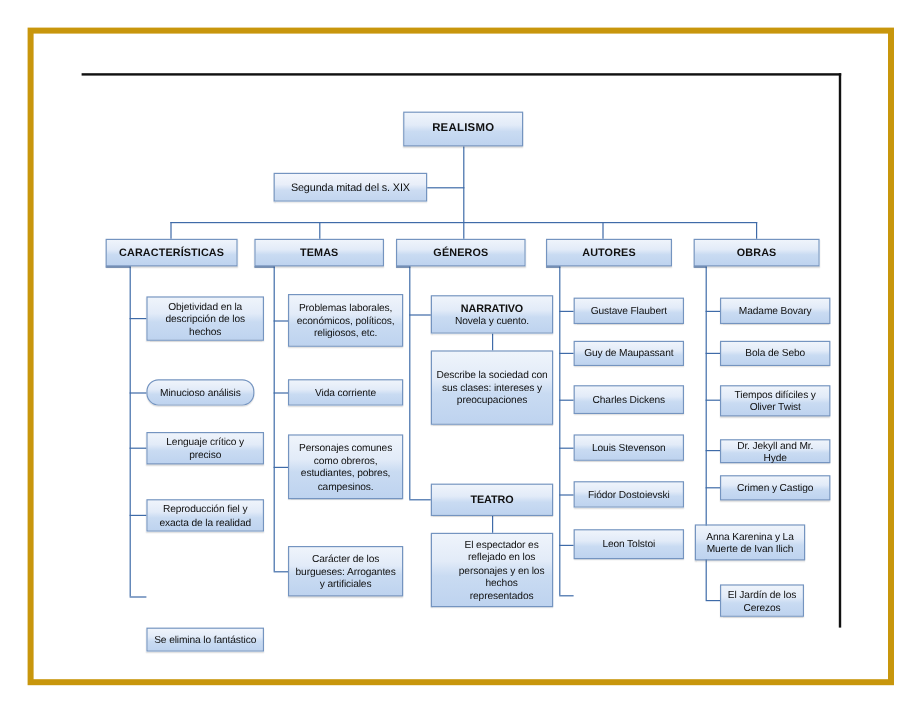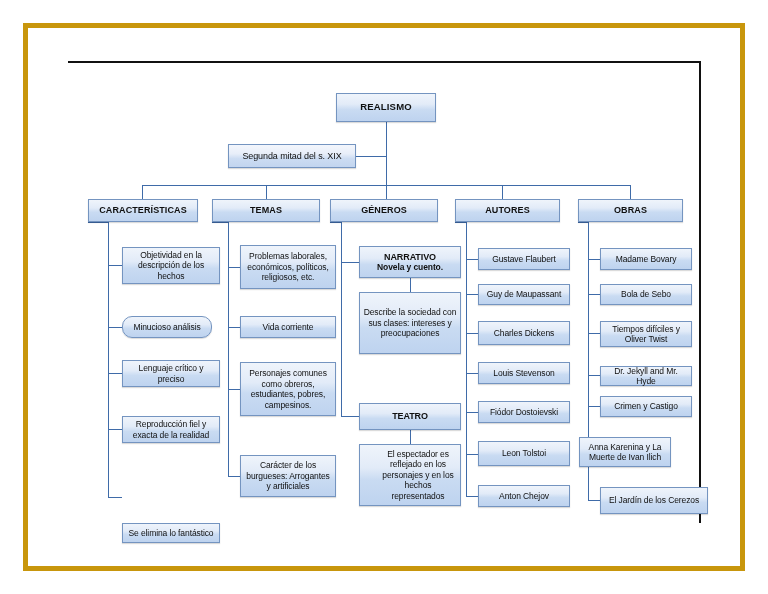--- a/index.html
+++ b/index.html
@@ -72,21 +72,21 @@
   }
   .node.period {
     font-size: 9px;
     background: linear-gradient(to bottom,
                 #f3f6fc 0%, #e8eef9 40%, #ccdcf2 62%, #c2d5ef 100%);
   }
   .node.sub {
     font-weight: bold;
     font-size: 9px;
   }
-  .node.sub .sml { font-weight: bold; font-size: 8.5px; }
+  .node.sub .sml { font-weight: normal; font-size: 8.5px; }
 
   
   .ln {
     position: absolute;
     background: #3f6ba8;
   }
   .lnv { width: 1px; }
   .lnh { height: 1px; }
 </style>
 </head>
@@ -233,39 +233,36 @@
   </div>
   <div class="node" style="left:478px; top:362px; width:92px; height:22px;">
     <span class="txt">Louis Stevenson</span>
   </div>
   <div class="node" style="left:478px; top:401px; width:92px; height:22px;">
     <span class="txt">Fiódor Dostoievski</span>
   </div>
   <div class="node" style="left:478px; top:441px; width:92px; height:25px;">
     <span class="txt">Leon Tolstoi</span>
   </div>
-  <div class="node" style="left:478px; top:485px; width:92px; height:22px;">
-    <span class="txt">Anton Chejov</span>
-  </div>
 
   <div class="node" style="left:600px; top:248px; width:92px; height:22px;">
     <span class="txt">Madame Bovary</span>
   </div>
   <div class="node" style="left:600px; top:284px; width:92px; height:21px;">
     <span class="txt">Bola de Sebo</span>
   </div>
   <div class="node" style="left:600px; top:321px; width:92px; height:26px;">
     <span class="txt">Tiempos difíciles y Oliver Twist</span>
   </div>
   <div class="node" style="left:600px; top:366px; width:92px; height:20px;">
     <span class="txt">Dr. Jekyll and Mr. Hyde</span>
   </div>
   <div class="node" style="left:600px; top:396px; width:92px; height:21px;">
     <span class="txt">Crimen y Castigo</span>
   </div>
   <div class="node" style="left:579px; top:437px; width:92px; height:30px;">
     <span class="txt">Anna Karenina y La Muerte de Ivan Ilich</span>
   </div>
-  <div class="node" style="left:600px; top:487px; width:108px; height:27px;">
+  <div class="node" style="left:600px; top:487px; width:70px; height:27px;">
     <span class="txt">El Jardín de los Cerezos</span>
   </div>
 
 </div>
 
 </body></html>

